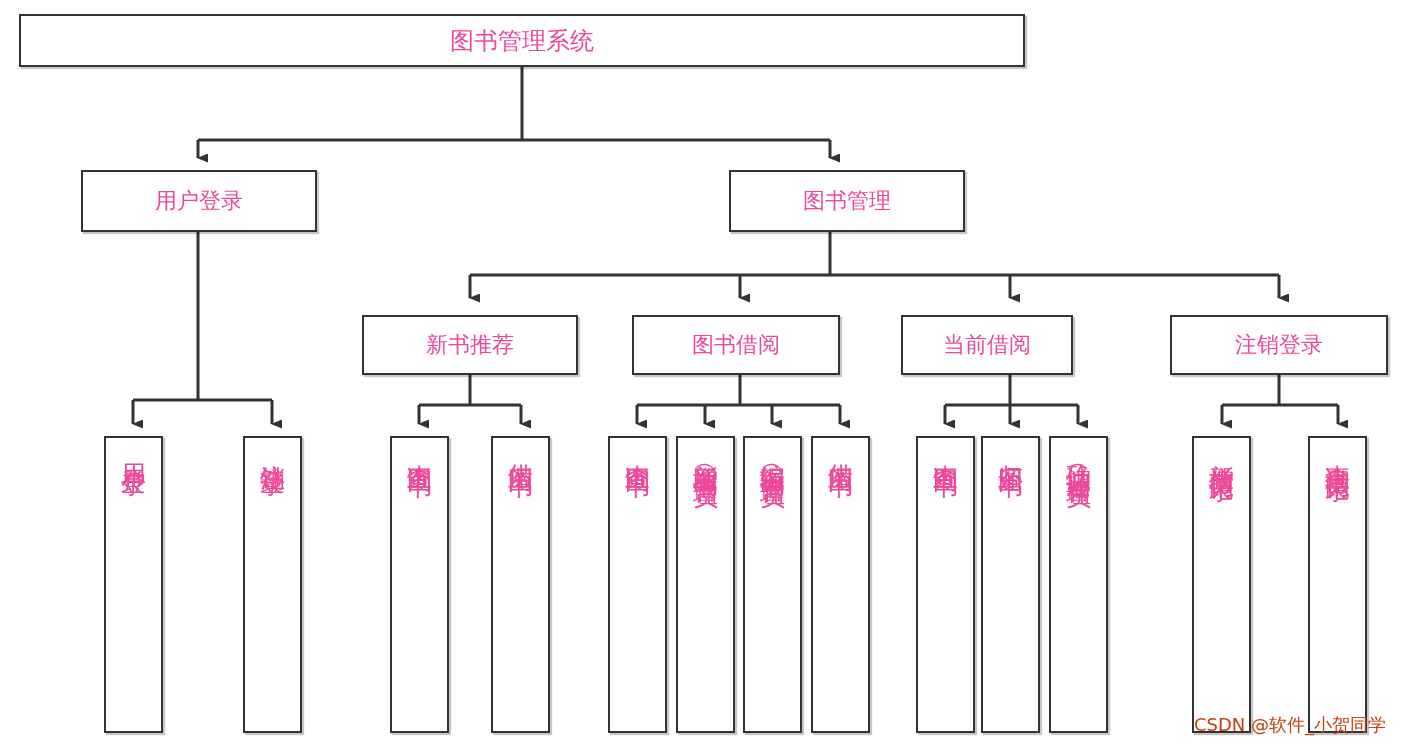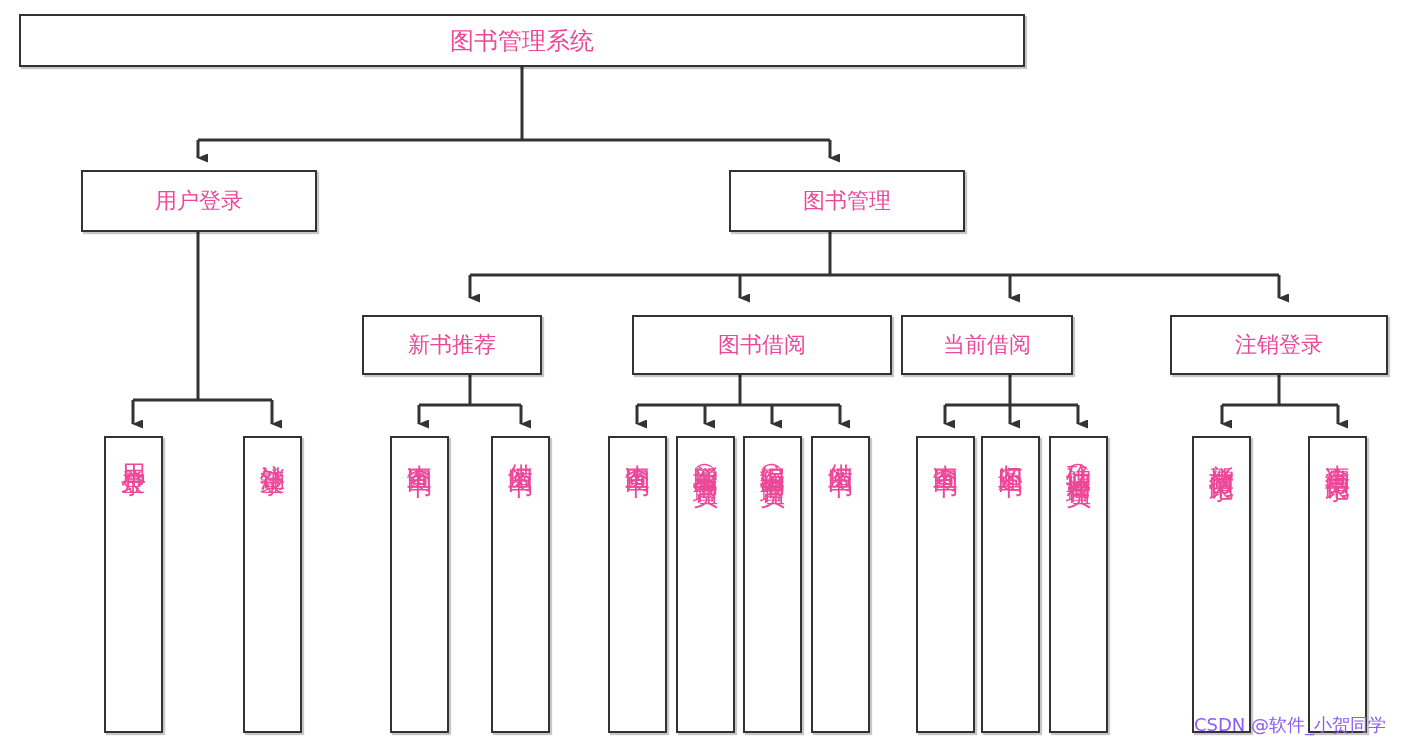--- a/index.html
+++ b/index.html
@@ -57,21 +57,21 @@
     font-size: 25px;
     writing-mode: vertical-rl;
     text-orientation: upright;
     letter-spacing: 3px;
     line-height: 1.0;
   }
   .watermark {
     position: absolute;
     font-family: "DejaVu Sans", "Liberation Sans", sans-serif;
     font-size: 18px;
-    color: #8b5cf6;
+    color: #c2410c;
     white-space: nowrap;
     pointer-events: none;
   }
 </style>
 </head>
 <body>
 
 <div id="diagram-root">
 
   <svg class="diagram-canvas" viewBox="0 0 1405 747">
@@ -128,24 +128,24 @@
     <span class="node-label">图书管理系统</span>
   </div>
 
   <div class="node-box node-l2" style="left:81px; top:170px; width:236px; height:62px;">
     <span class="node-label">用户登录</span>
   </div>
   <div class="node-box node-l2" style="left:711px; top:170px; width:236px; height:62px;margin-left:18px;">
     <span class="node-label">图书管理</span>
   </div>
 
-  <div class="node-box node-l3" style="left:362px; top:315px; width:180px; height:60px;">
+  <div class="node-box node-l3" style="left:362px; top:315px; width:216px; height:60px;">
     <span class="node-label">新书推荐</span>
   </div>
-  <div class="node-box node-l3" style="left:632px; top:315px; width:260px; height:60px;">
+  <div class="node-box node-l3" style="left:632px; top:315px; width:208px; height:60px;">
     <span class="node-label">图书借阅</span>
   </div>
   <div class="node-box node-l3" style="left:901px; top:315px; width:172px; height:60px;">
     <span class="node-label">当前借阅</span>
   </div>
   <div class="node-box node-l3" style="left:1170px; top:315px; width:218px; height:60px;">
     <span class="node-label">注销登录</span>
   </div>
 
   <div class="node-box node-leaf" style="left:104px; top:436px; width:59px; height:297px;">

